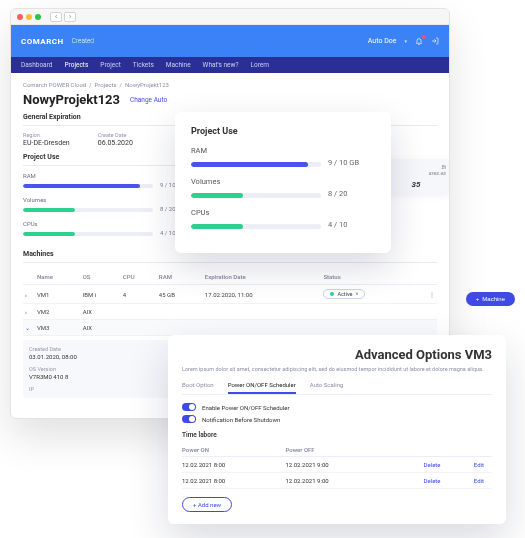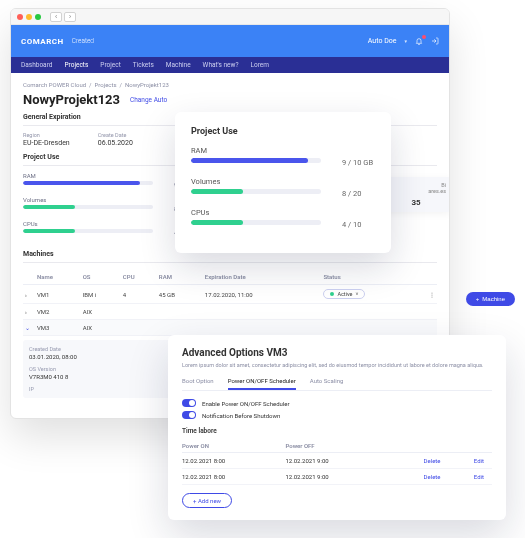--- a/index.html
+++ b/index.html
@@ -25,21 +25,21 @@
   .title-row { padding:4px 12px 6px; display:flex; align-items:center; gap:10px;}
   .title-row h1 { font-size:13px; font-weight:700; color:#222;}
   .change { color:#3f4ae6; font-size:6.5px; cursor:pointer;}
   .section { padding:0 12px 6px;}
   .sec-head { font-size:7px; font-weight:700; border-bottom:1px solid #e9e9ee; padding-bottom:4px; margin-bottom:6px;}
   .gi { display:flex; gap:28px; }
   .gi .lbl { font-size:5.5px; color:#9396ab;}
   .gi .val { font-size:7px; margin-top:1px;}
   .pu-row { margin-bottom:8px; }
   .pu-row .lbl { font-size:6px; color:#6c6f85; margin-bottom:2px;}
-  .bars { display:flex; align-items:flex-start; gap:21px;}
+  .bars { display:flex; align-items:flex-end; gap:7px;}
   .bar { flex:0 0 130px; height:4px; background:#edeef5; border-radius:3px; overflow:hidden;}
   .bar .fill { height:100%; border-radius:3px;}
   .fill.blue { background:#4a55ec;}
   .fill.green { background:#2fd08f;}
   .val-r { font-size:6px; color:#7a7d94;}
   .side-card { position:absolute; right:-40px; top:170px; width:70px; background:#f6f7fb; border-radius:4px; padding:5px; font-size:5.5px; color:#888; box-shadow:0 2px 8px rgba(0,0,0,.05);}
   .machines { }
   .table { width:100%; border-collapse:collapse; font-size:6px;}
   .table th { text-align:left; font-weight:600; color:#8a8da3; padding:4px 2px; border-bottom:1px solid #eceef5;}
   .table td { padding:4px 2px; border-bottom:1px solid #f1f2f7; color:#444;}
@@ -55,21 +55,21 @@
   
   .pu-card { position:absolute; left:175px; top:112px; width:216px; background:#fff; border-radius:6px; padding:14px 16px; box-shadow:0 14px 36px rgba(20,22,60,.16);}
   .pu-card h3 { font-size:9px; font-weight:700; margin-bottom:10px;}
   .pu-card .pu-row { margin-bottom:10px;}
   .pu-card .lbl { font-size:7.5px; color:#555; margin-bottom:3px;}
   .pu-card .bar { flex:0 0 130px; height:5px;}
   .pu-card .val-r { font-size:7.5px; color:#666;}
 
   
   .adv-card { position:absolute; left:168px; top:335px; width:338px; background:#fff; border-radius:6px; padding:12px 14px 12px; box-shadow:0 16px 42px rgba(20,22,60,.16);}
-  .adv-card h3 { font-size:10px; font-weight:700; margin-bottom:3px;}
+  .adv-card h3 { font-size:13px; font-weight:700; margin-bottom:3px;text-align:right;}
   .adv-card .desc { font-size:5.5px; color:#8c8fa5; line-height:1.5; margin-bottom:8px;}
   .adv-tabs { display:flex; gap:14px; font-size:6px; border-bottom:1px solid #eceef5; margin-bottom:8px;}
   .adv-tabs span { padding-bottom:4px; color:#8b8ea5; cursor:pointer;}
   .adv-tabs .active { color:#222; border-bottom:2px solid #3f4ae6;}
   .toggle-row { display:flex; align-items:center; gap:6px; margin:4px 0; font-size:6px;}
   .toggle { width:14px; height:8px; background:#3f4ae6; border-radius:8px; position:relative;}
   .toggle::after { content:""; position:absolute; right:1px; top:1px; width:6px; height:6px; background:#fff; border-radius:50%;}
   .ts-head { font-size:6.5px; font-weight:600; margin:8px 0 4px;}
   .ts-table { width:100%; font-size:6px; border-collapse:collapse;}
   .ts-table th { text-align:left; font-weight:600; color:#8a8da3; padding:3px 0; border-bottom:1px solid #eceef5;}
@@ -181,21 +181,21 @@
     <div class="pu-row">
       <div class="lbl">CPUs</div>
       <div class="bars">
         <div class="bar">
             <div class="fill green" style="width:40%"></div>
           </div>
         <div class="val-r">4 / 10</div>
       </div>
     </div>
 
-    <div class="side-card" style="right:-2px; top:24px;">
+    <div class="side-card" style="right:-2px; top:6px;font-style:italic;">
       <div style="text-align:right;">Bi</div>
       <div style="text-align:right;">ares.es</div>
       <div style="text-align:center;font-size:8px;font-weight:700;color:#333;margin-top:4px;">35</div>
     </div>
   </div>
 
   <div class="section machines" style="position:relative;">
     <div class="sec-head">Machines</div>
     <table class="table">
       <thead>

